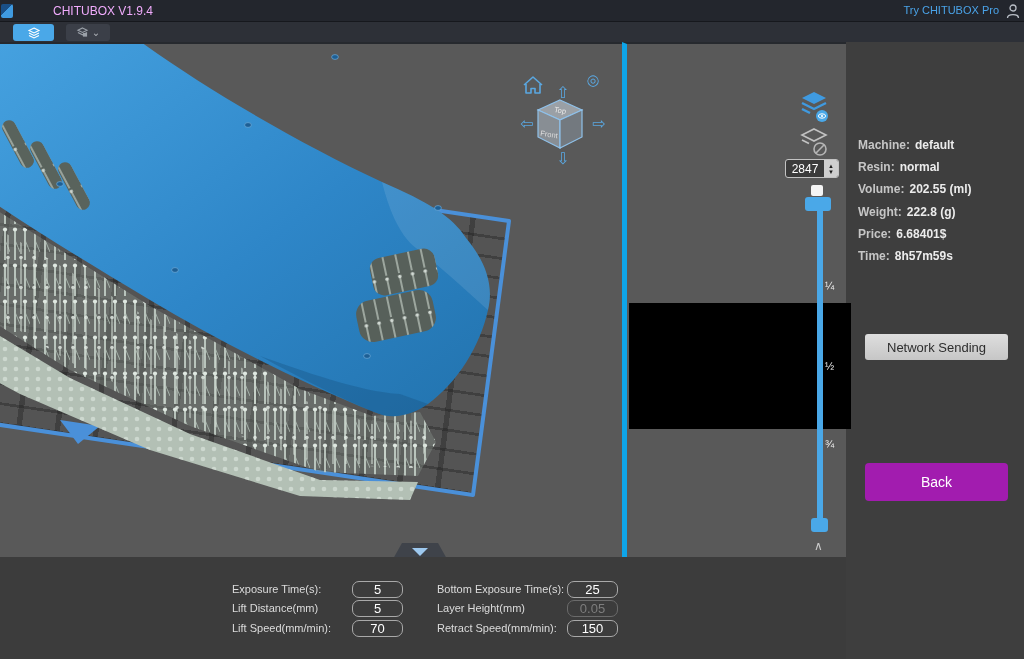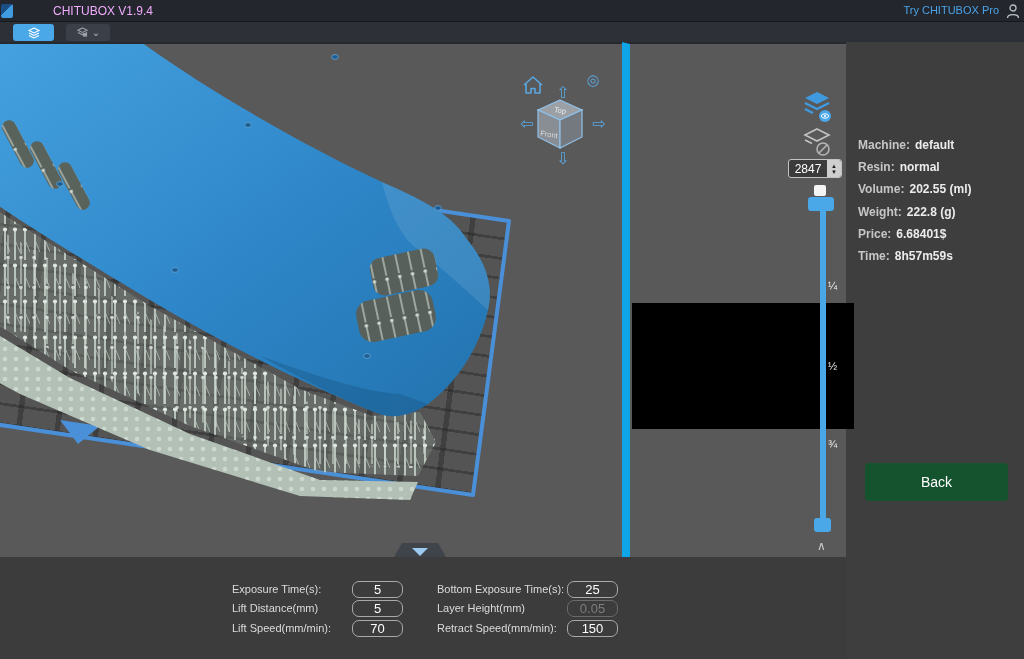--- a/index.html
+++ b/index.html
@@ -27,21 +27,21 @@
   .viewport { position:absolute; left:0; top:42px; width:622px; height:515px; background:#595959; overflow:hidden; border-top:2px solid #26292e; }
   .plate-grid { position:absolute; left:0; top:0; width:100px; height:100px; transform-origin:0 0;
     transform:matrix(5.33,0.79,0.36,-2.74,-60,372);
     background-color:rgba(0,0,0,0.05);
     background-image:
       repeating-linear-gradient(to right, rgba(30,30,30,.38) 0 1px, transparent 1px 7.14px),
       repeating-linear-gradient(to bottom, rgba(30,30,30,.38) 0 1px, transparent 1px 7.14px); }
   .scene { position:absolute; left:0; top:0; }
 
   
-  .preview-panel { position:absolute; left:622px; top:42px; width:224px; height:515px; background:#595959; border-left:8px solid #0ea5e9; border-top:2px solid #26292e; }
+  .preview-panel { position:absolute; left:622px; top:42px; width:224px; height:515px; background:#595959; border-left:5px solid #0ea5e9; border-top:2px solid #26292e; }
   .black-view { position:absolute; left:2px; top:259px; width:222px; height:126px; background:#000; z-index:1; }
   .layer-spin { position:absolute; left:158px; top:115px; width:54px; height:19px; border:1px solid #c3c3c3; border-radius:3px; background:#3b3b3b; display:flex; z-index:3; }
   .layer-spin input { width:38px; height:100%; background:transparent; border:none; outline:none; color:#fff; font-size:12px; text-align:center; font-family:"Liberation Sans",sans-serif; }
   .spin-btns { width:14px; display:flex; flex-direction:column; align-items:center; justify-content:center; background:#cfcfcf; border-radius:0 2px 2px 0; cursor:pointer; }
   .spin-btns span { font-size:6px; line-height:6px; color:#1a1a1a; }
   .slider-top-marker { position:absolute; left:184px; top:141px; width:12px; height:11px; background:#f4f4f4; border-radius:2px; z-index:3; cursor:pointer; }
   .slider-track { position:absolute; left:190px; top:158px; width:6px; height:324px; background:#4aa8e8; border-radius:3px; z-index:2; cursor:pointer; }
   .slider-handle { position:absolute; background:#4aa8e8; border-radius:3px; z-index:3; cursor:pointer; }
   .handle-top { left:178px; top:153px; width:26px; height:14px; }
   .handle-bottom { left:184px; top:474px; width:17px; height:14px; }
@@ -54,21 +54,21 @@
   .right-panel { position:absolute; left:846px; top:42px; width:178px; height:617px; background:#3e3e3e; }
   .info-list { position:absolute; left:12px; top:96px; }
   .info-row { height:22.2px; font-size:12px; white-space:nowrap;font-weight:bold; }
   .info-row .lbl { color:#c6c6c6; }
   .info-row .val { color:#ececec; margin-left:5px; }
   .gray-btn { position:absolute; left:19px; width:143px; height:26px; border-radius:3px;
     background:linear-gradient(#dedede,#c6c6c6); color:#2d2d2d; font-size:13px;
     display:flex; align-items:center; justify-content:center; cursor:pointer; }
   .btn-network { top:292px; } .btn-save { top:327px; }
   .back-btn { position:absolute; left:19px; top:421px; width:143px; height:38px; border-radius:4px;
-    background:#14532d; color:#fff; font-size:14px; display:flex; align-items:center; justify-content:center; cursor:pointer; }
+    background:#a21caf; color:#fff; font-size:14px; display:flex; align-items:center; justify-content:center; cursor:pointer; }
 
   
   .bottom-panel { position:absolute; left:0; top:557px; width:846px; height:102px; background:#3c3c3c; }
   .field-label { position:absolute; height:17px; line-height:17px; font-size:11px; color:#dcdcdc; white-space:nowrap; }
   .field-input { position:absolute; width:51px; height:17px; border:1px solid #a9a9a9; border-radius:7px;
     background:transparent; color:#fff; font-size:13px; text-align:center; outline:none; font-family:"Liberation Sans",sans-serif; }
   .field-input.disabled { border-color:#6b6b6b; color:#7d7d7d; }
   .r0 { top:24px; } .r1 { top:43px; } .r2 { top:63px; }
   .c1l { left:222px;padding-left:10px; } .c1i { left:352px; } .c2l { left:437px; } .c2i { left:567px; }
 
@@ -271,20 +271,21 @@
         <span class="lbl">Weight:</span><span class="val">222.8 (g)</span>
       </div>
       <div class="info-row">
         <span class="lbl">Price:</span><span class="val">6.68401$</span>
       </div>
       <div class="info-row">
         <span class="lbl">Time:</span><span class="val">8h57m59s</span>
       </div>
     </div>
 
+    <div class="gray-btn btn-network">Network Sending</div>
     <div class="back-btn">Back</div>
   </div>
 
   <div class="bottom-panel">
     <div class="field-label r0 c1l">Exposure Time(s):</div>
     <input class="field-input r0 c1i" readonly="" value="5" style="">
 
     <div class="field-label r1 c1l">Lift Distance(mm)</div>
     <input class="field-input r1 c1i" readonly="" value="5" style="">
 

